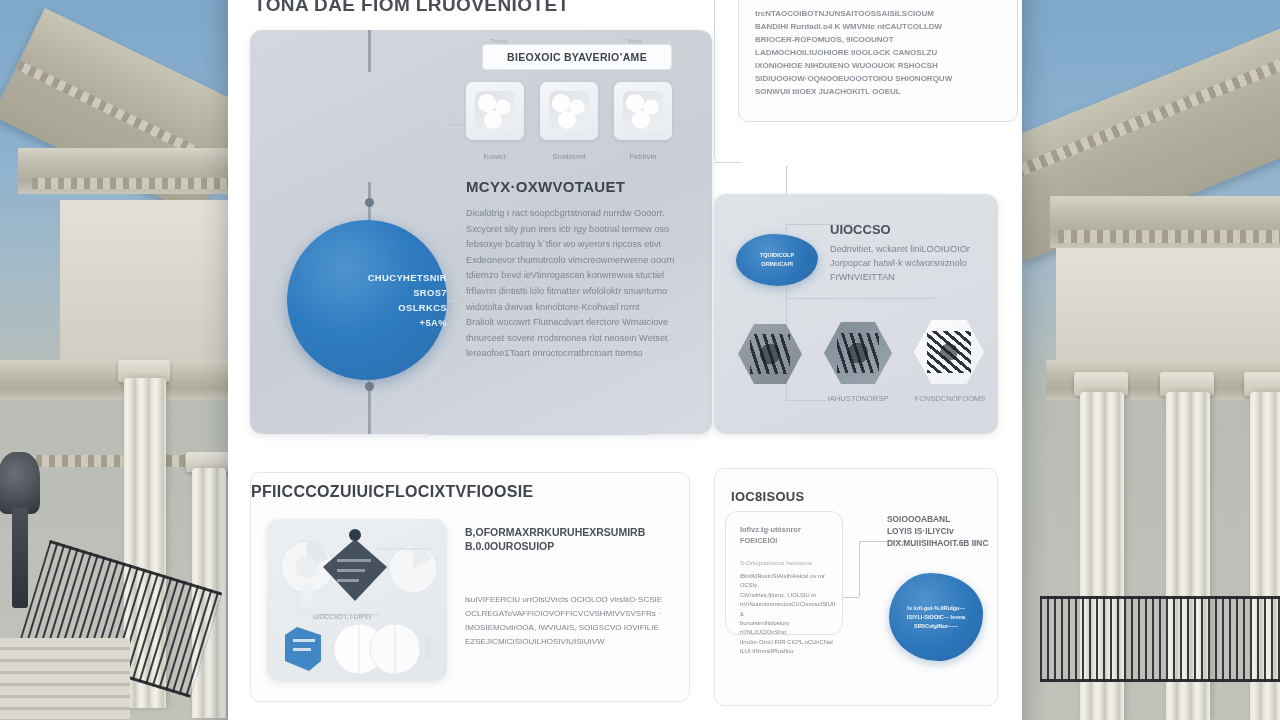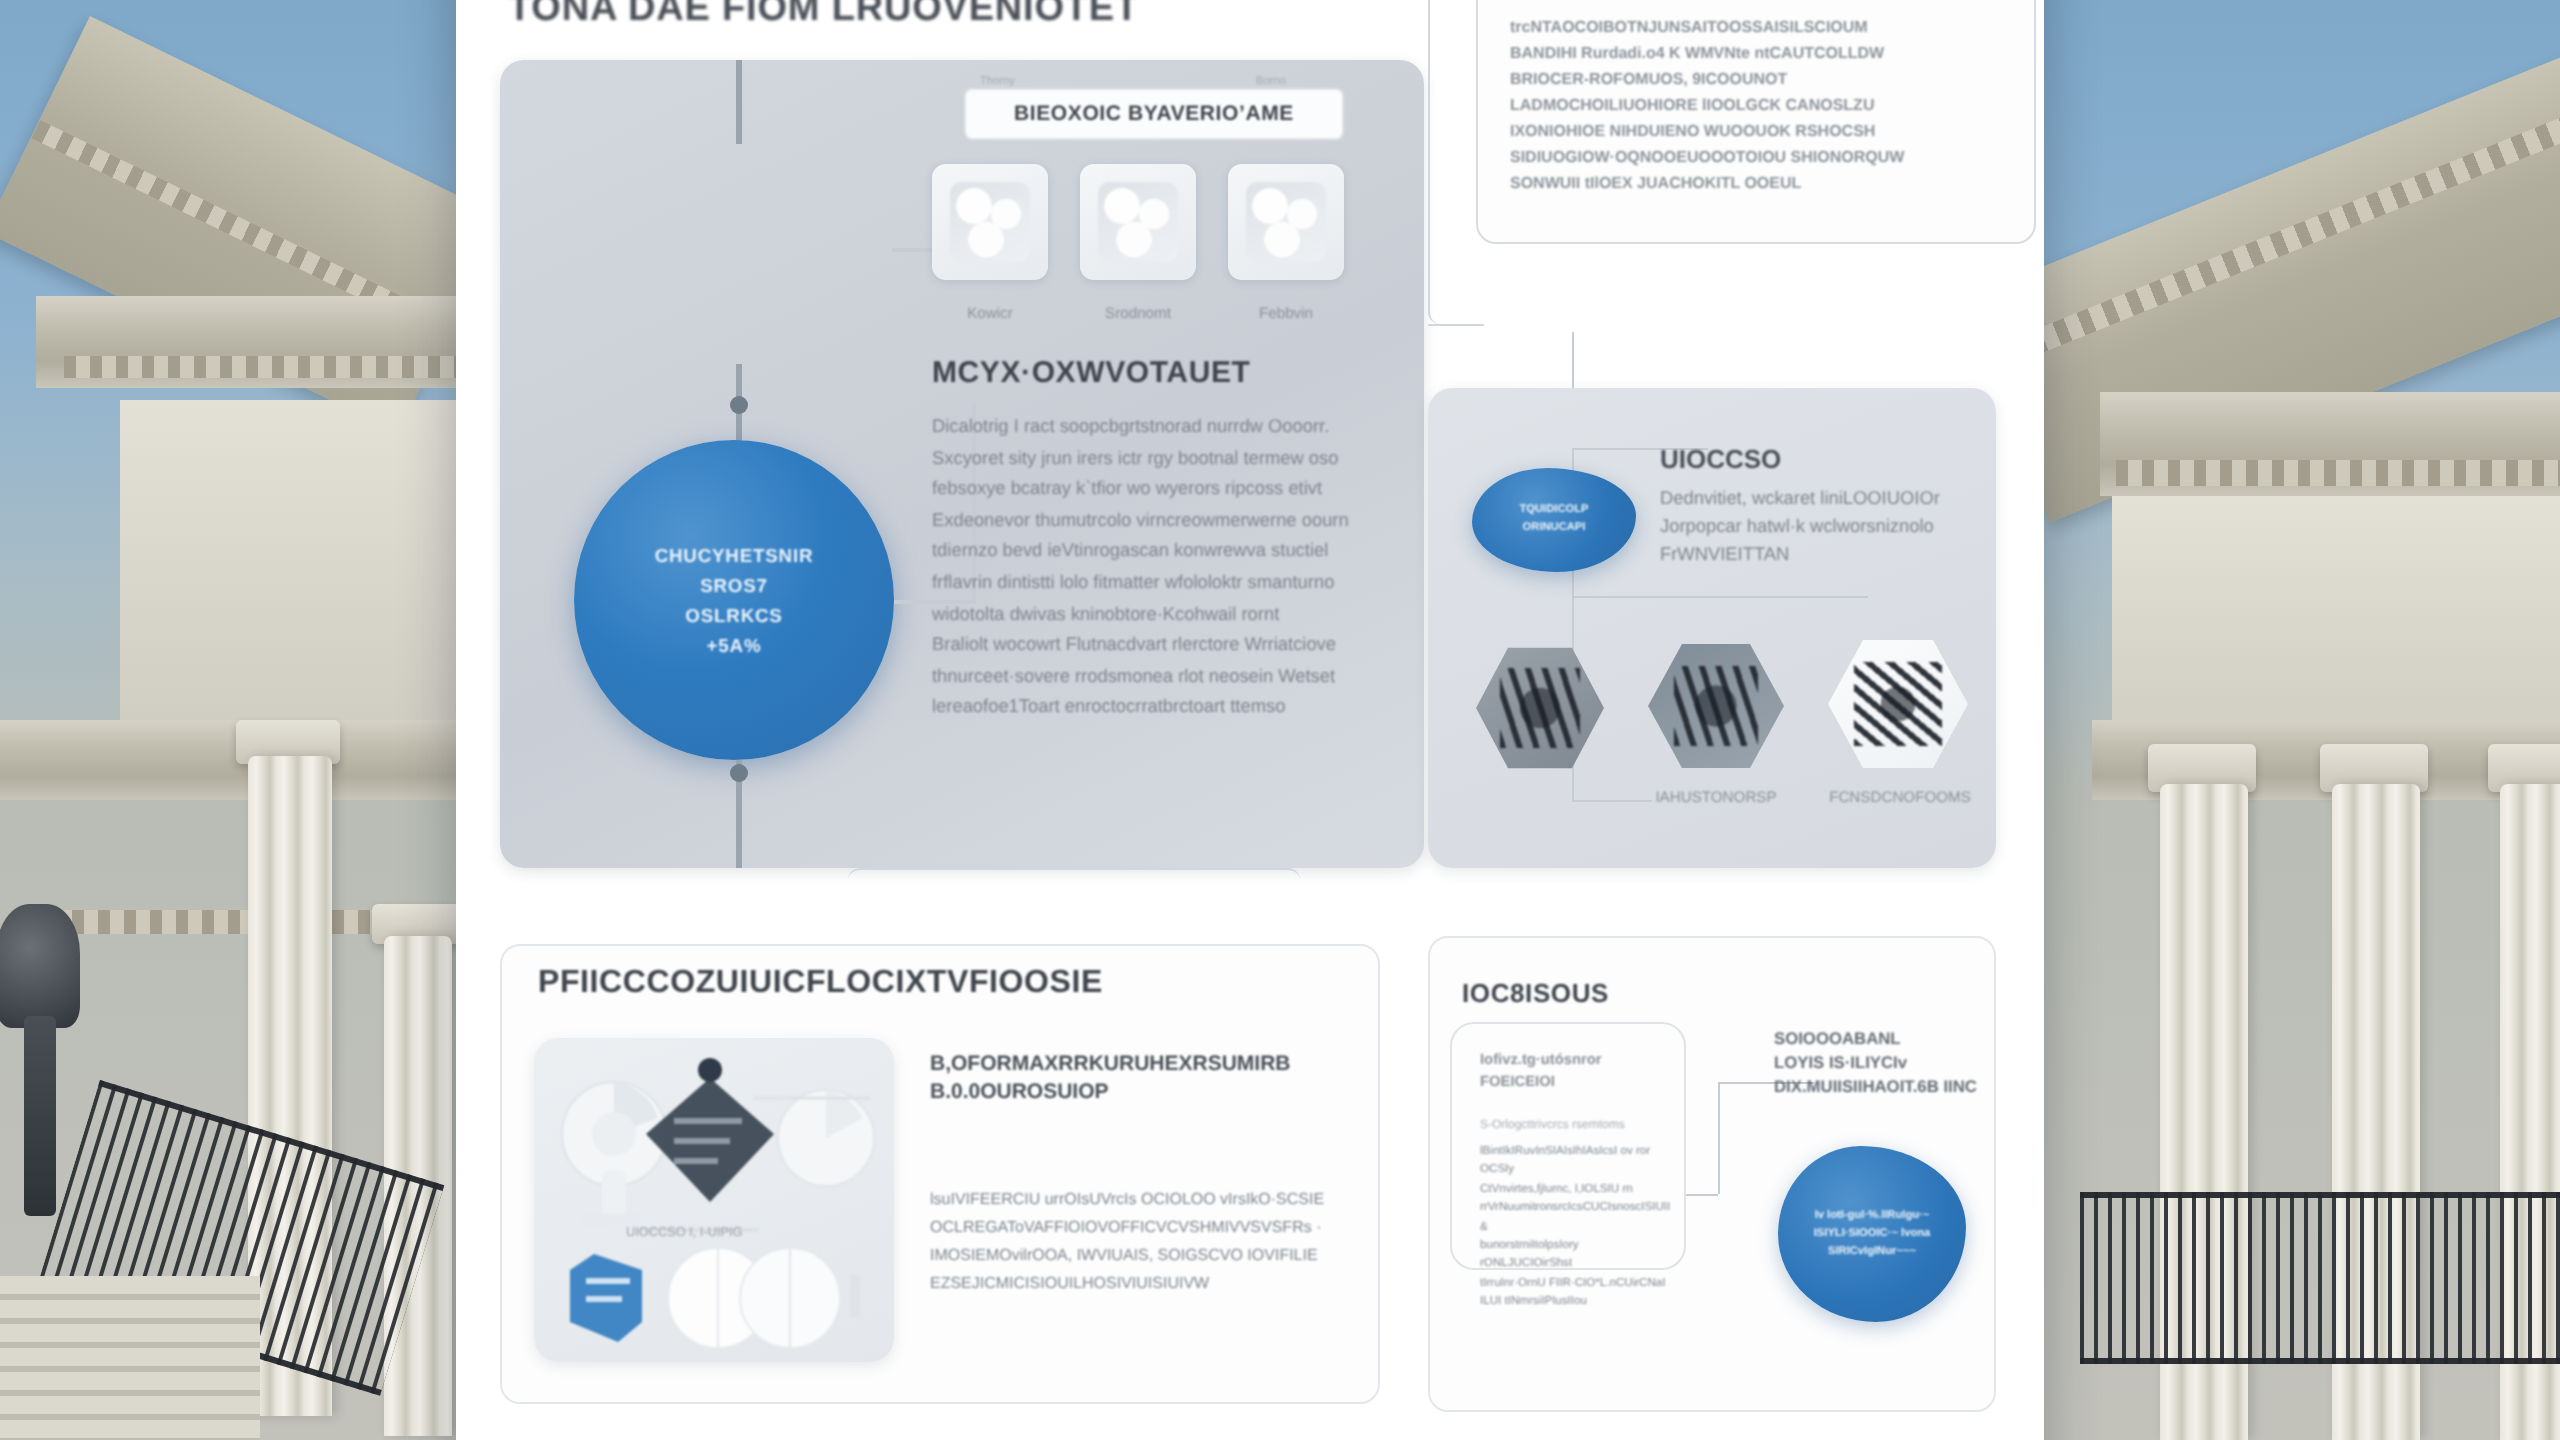--- a/index.html
+++ b/index.html
@@ -336,21 +336,21 @@
     <div class="panel" style="left:22px;top:58px;width:462px;height:404px;">
 
       <div class="conn" style="left:118px;top:0px;width:3px;height:42px;"></div>
 
 
       <div class="conn" style="left:118px;top:152px;width:3px;height:62px;"></div>
       <div class="node-dot" style="left:115px;top:168px;"></div>
 
       <div class="conn-light" style="left:196px;top:94px;width:46px;height:2px;"></div>
 
-      <div class="circle-blue" style="left:37px;top:190px;width:160px;height:160px;">
+      <div class="circle-blue" style="left:37px;top:190px;width:160px;height:160px;align-items:flex-end;">
         <div class="circ-l">CHUCYHETSNIR</div>
         <div class="circ-l">SROS7</div>
         <div class="circ-l">OSLRKCS</div>
         <div class="circ-l">+5A%</div>
       </div>
 
       <div class="conn" style="left:118px;top:350px;width:3px;height:54px;"></div>
       <div class="node-dot" style="left:115px;top:352px;"></div>
 
       <div class="conn-light" style="left:197px;top:270px;width:40px;height:2px;"></div>
@@ -436,21 +436,21 @@
         <div class="glyph-dark" style="background:repeating-linear-gradient(40deg, rgba(25,30,38,.9) 0 3px, rgba(255,255,255,0) 3px 7px), radial-gradient(circle at 50% 50%, rgba(25,30,38,.6) 0 28%, transparent 29%);"></div>
       </div>
 
       <div class="cap-txt" style="left:106px;top:200px;width:76px;">IAHUSTONORSP</div>
       <div class="cap-txt" style="left:196px;top:200px;width:80px;">FCNSDCNOFOOMS</div>
     </div>
 
     <div class="elbow" style="left:196px;top:462px;width:226px;height:28px;border-left:none;border-right:none;border-bottom:none;"></div>
 
     <div class="card-outline" style="left:22px;top:500px;width:440px;height:230px;border-color:#e3e6ea;">
-      <div class="h-lead" style="left:18px;top:10px;font-size:16px;">PFIICCCOZUIUICFLOCIXTVFIOOSIE</div>
+      <div class="h-lead" style="left:0;top:10px;font-size:16px;">PFIICCCOZUIUICFLOCIXTVFIOOSIE</div>
 
       <div class="panel-light" style="left:16px;top:46px;width:180px;height:162px;background:linear-gradient(160deg,#eceff2,#e3e7eb);">
         <svg width="180" height="162" viewBox="0 0 180 162" style="filter:blur(0.5px);">
           <circle cx="40" cy="48" r="26" fill="#f3f5f7" stroke="#dfe3e7"></circle>
           <path d="M40 22 A26 26 0 0 1 62 40 L40 48 Z" fill="#e3e8ec"></path>
           <circle cx="40" cy="48" r="11" fill="#eceff2"></circle>
           <rect x="34" y="66" width="12" height="24" rx="4" fill="#eef1f4"></rect>
           <rect x="24" y="88" width="32" height="6" rx="3" fill="#e7eaee"></rect>
           <path d="M88 20 L120 48 L88 82 L56 48 Z" fill="#2f3b49" opacity=".88"></path>
           <rect x="70" y="40" width="34" height="3" fill="#8f9aa6"></rect>

